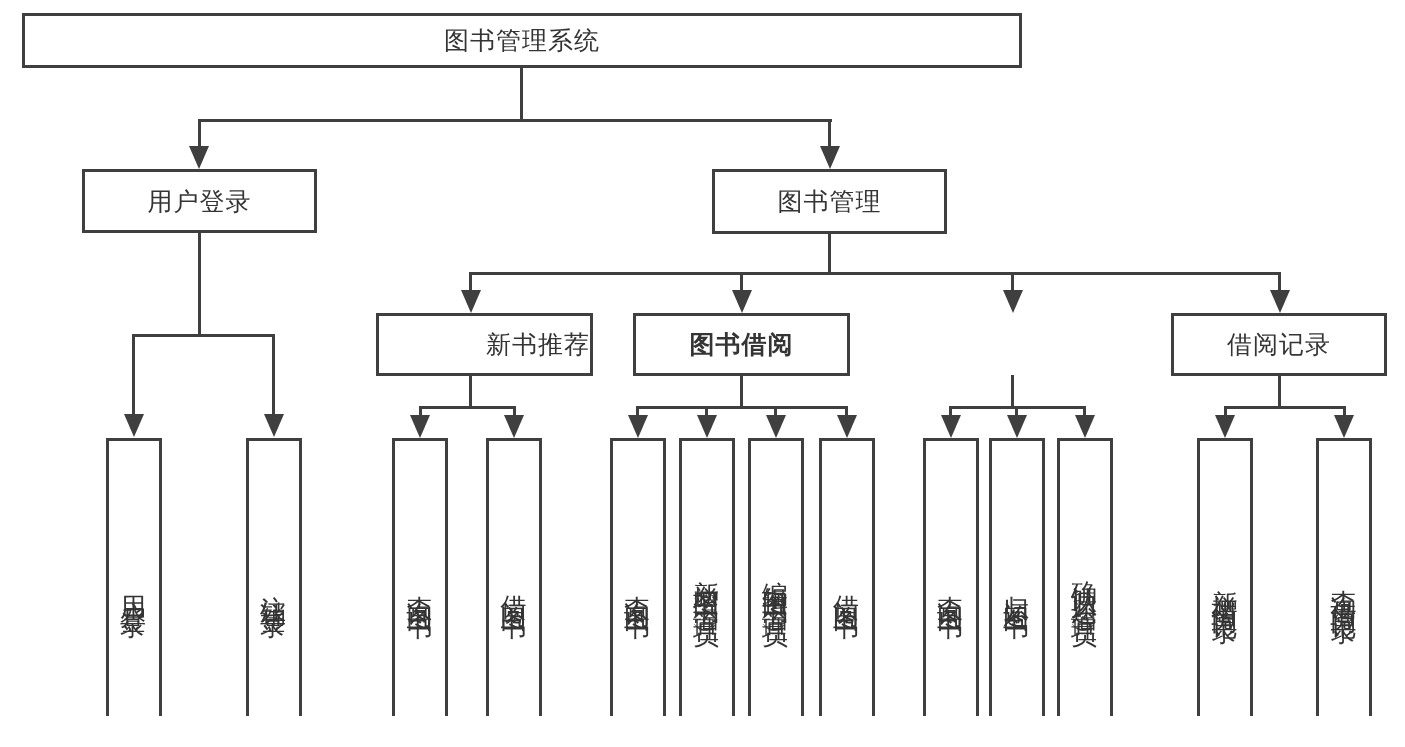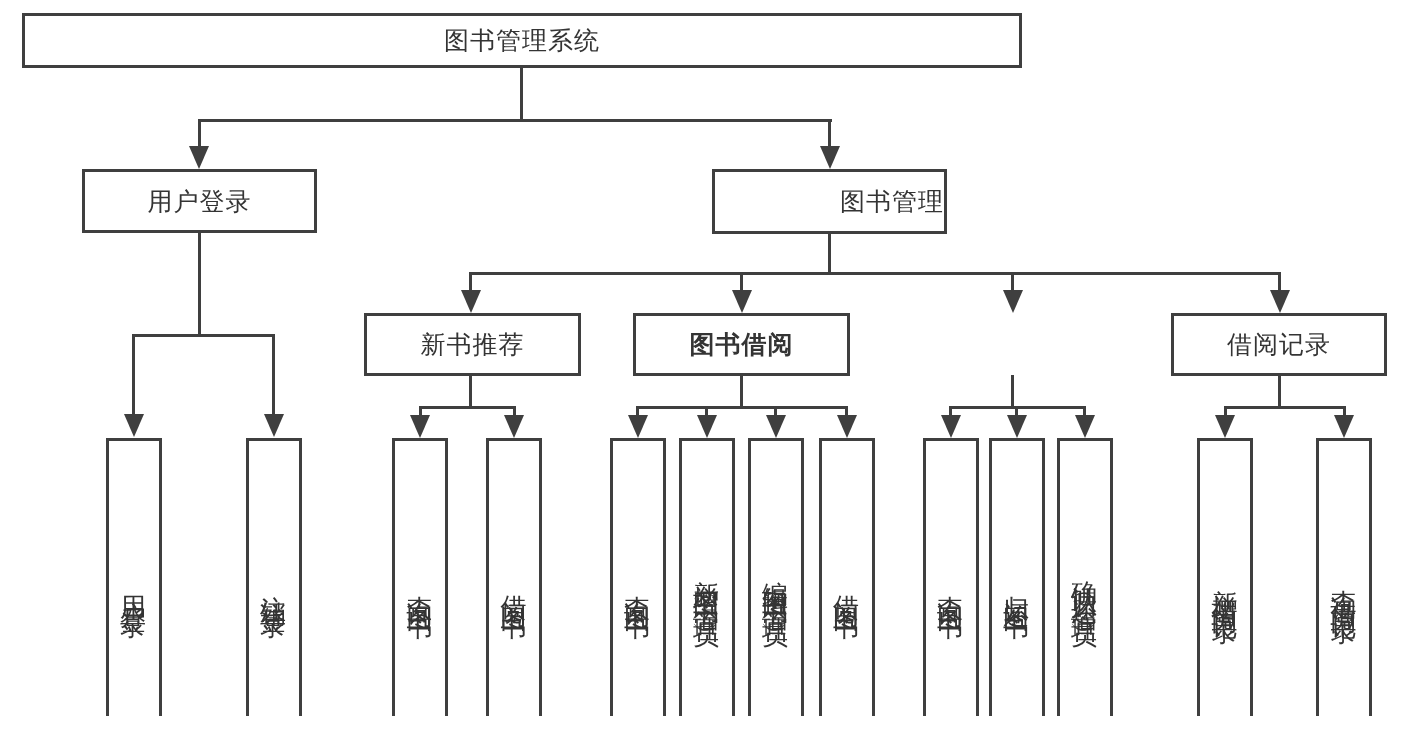--- a/index.html
+++ b/index.html
@@ -48,37 +48,37 @@
   </div>
 
   <div class="line" style="left:519.5px; top:66px; width:3px; height:56px;"></div>
   <div class="line" style="left:197.5px; top:118.5px; width:634px; height:3px;"></div>
   <div class="arrow" style="left:189px; top:120px; height:49px;"></div>
   <div class="arrow" style="left:819.5px; top:120px; height:49px;"></div>
 
   <div class="hbox" style="left:82px; top:169px; width:235px; height:64px;">
     <span>用户登录</span>
   </div>
-  <div class="hbox" style="left:712px; top:169px; width:235px; height:65px;justify-content:flex-end;">
+  <div class="hbox" style="left:712px; top:169px; width:235px; height:65px;">
     <span>图书管理</span>
   </div>
 
   <div class="line" style="left:197.5px; top:233px; width:3px; height:104px;"></div>
   <div class="line" style="left:132px; top:333.5px; width:143px; height:3px;"></div>
   <div class="arrow" style="left:123.5px; top:335px; height:102px;"></div>
   <div class="arrow" style="left:263.5px; top:335px; height:102px;"></div>
 
   <div class="line" style="left:828px; top:234px; width:3px; height:41px;"></div>
   <div class="line" style="left:469px; top:271.5px; width:812px; height:3px;"></div>
   <div class="arrow" style="left:460.5px; top:273px; height:40px;"></div>
   <div class="arrow" style="left:731.5px; top:273px; height:40px;"></div>
   <div class="arrow" style="left:1002.5px; top:273px; height:40px;"></div>
   <div class="arrow" style="left:1269.5px; top:273px; height:40px;"></div>
 
-  <div class="hbox" style="left:364px; top:313px; width:217px; height:63px;">
+  <div class="hbox" style="left:376px; top:313px; width:217px; height:63px;justify-content:flex-end;">
     <span>新书推荐</span>
   </div>
   <div class="hbox" style="left:633px; top:313px; width:217px; height:63px;font-weight:bold;">
     <span>图书借阅</span>
   </div>
   <div class="hbox" style="left:1171px; top:313px; width:216px; height:63px;">
     <span>借阅记录</span>
   </div>
 
   <div class="line" style="left:469px; top:375px; width:3px; height:33px;"></div>

